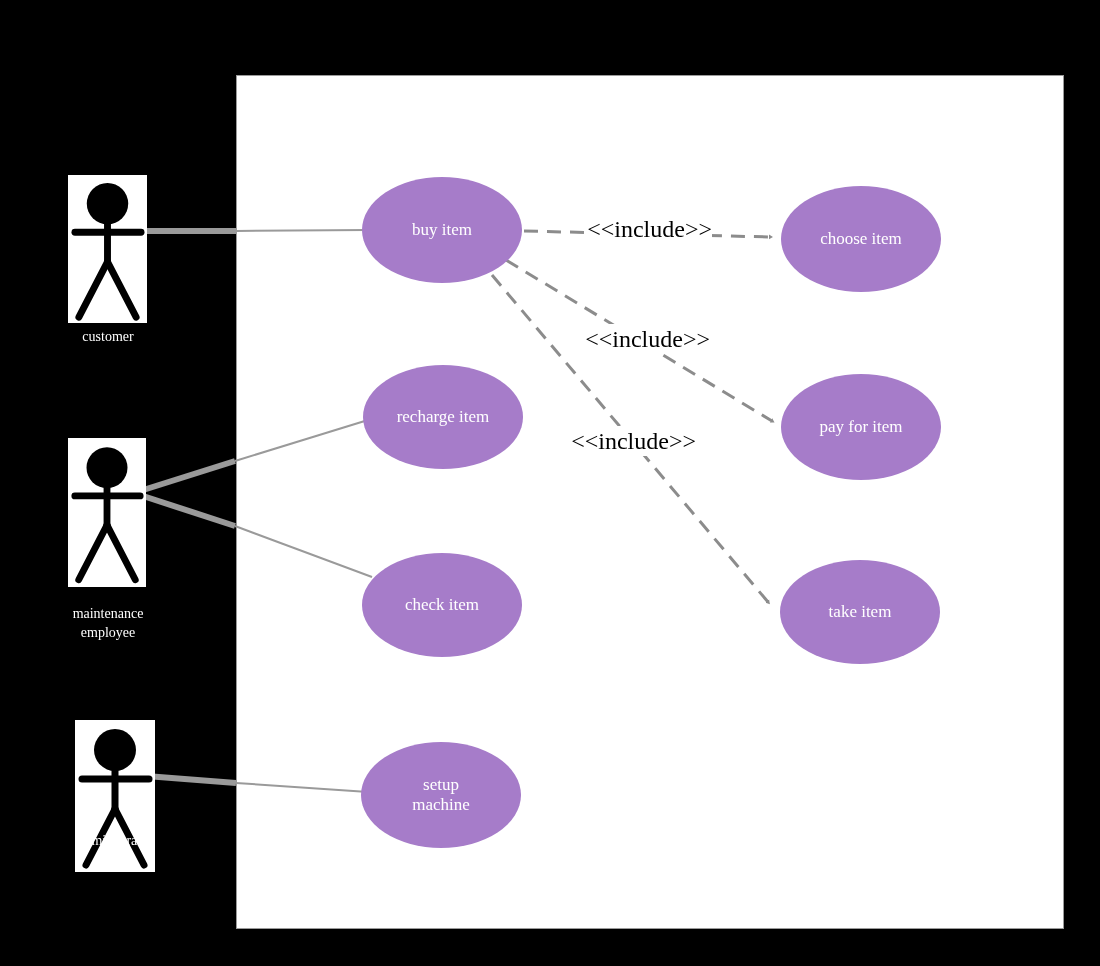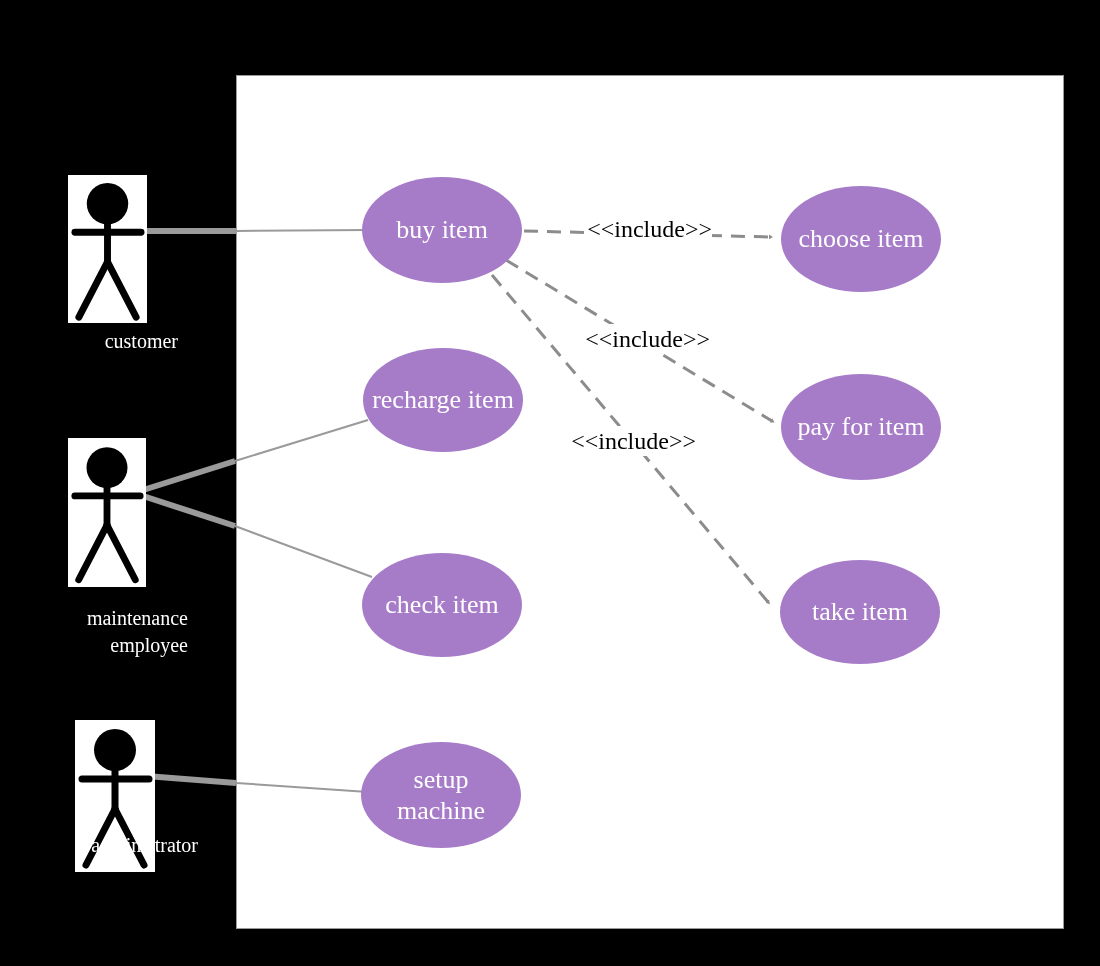--- a/index.html
+++ b/index.html
@@ -38,21 +38,21 @@
   .assoc-thin{stroke:var(--assoc-line);stroke-width:2;fill:none;}
   .include-line{stroke:var(--include-line);stroke-width:3;fill:none;stroke-dasharray:14 9;}
   .arrowhead{stroke:var(--include-line);stroke-width:3;fill:none;}
   .use-case{
     position:absolute;
     border-radius:50%;
     background:var(--usecase-fill);
     color:var(--usecase-text);
     display:flex;align-items:center;justify-content:center;
     text-align:center;
-    font-size:26px;
+    font-size:17px;
     line-height:1.2;
     white-space:pre-line;
   }
   .include-label{
     position:absolute;
     background:var(--boundary-fill);
     color:var(--include-text);
     font-size:24px;
     text-align:right;
     line-height:30px;
@@ -60,22 +60,22 @@
   .actor-box{
     position:absolute;
     background:var(--actor-box);
   }
   .actor-box svg{display:block;width:100%;height:100%;}
   .actor-figure-stroke{stroke:var(--actor-figure);stroke-width:7;fill:none;stroke-linecap:round;}
   .actor-figure-head{fill:var(--actor-figure);}
   .actor-label{
     position:absolute;
     color:var(--actor-label);
-    font-size:20px;
-    text-align:right;
+    font-size:14px;
+    text-align:center;
     line-height:1.35;
     white-space:pre-line;
   }
 </style>
 </head>
 <body>
 
 <div class="stage">
 
   <div class="system-boundary"></div>
@@ -108,21 +108,21 @@
     <line class="include-line" x1="506" y1="260" x2="772" y2="421" marker-end="url(#openArrow)"></line>
     <line class="include-line" x1="492" y1="275" x2="768" y2="602" marker-end="url(#openArrow)"></line>
   </svg>
 
   <div class="include-label" style="left:586px;top:214px;width:126px;height:30px;">&lt;&lt;include&gt;&gt;</div>
   <div class="include-label" style="left:584px;top:324px;width:126px;height:30px;">&lt;&lt;include&gt;&gt;</div>
   <div class="include-label" style="left:570px;top:426px;width:126px;height:30px;">&lt;&lt;include&gt;&gt;</div>
 
   <div class="use-case" style="left:362px;top:177px;width:160px;height:106px;">buy item</div>
   <div class="use-case" style="left:781px;top:186px;width:160px;height:106px;">choose item</div>
-  <div class="use-case" style="left:363px;top:348px;width:160px;height:104px;">recharge item</div>
+  <div class="use-case" style="left:363px;top:365px;width:160px;height:104px;">recharge item</div>
   <div class="use-case" style="left:781px;top:374px;width:160px;height:106px;text-align:right;">pay for item</div>
   <div class="use-case" style="left:362px;top:553px;width:160px;height:104px;">check item</div>
   <div class="use-case" style="left:780px;top:560px;width:160px;height:104px;">take item</div>
   <div class="use-case" style="left:361px;top:742px;width:160px;height:106px;">setup
 machine</div>
 
   <div class="actor-box" style="left:68px;top:175px;width:79px;height:148px;">
     <svg viewBox="0 0 80 150">
       <circle class="actor-figure-head" cx="40" cy="29" r="21"></circle>
       <line class="actor-figure-stroke" x1="40" y1="50" x2="40" y2="88"></line>

